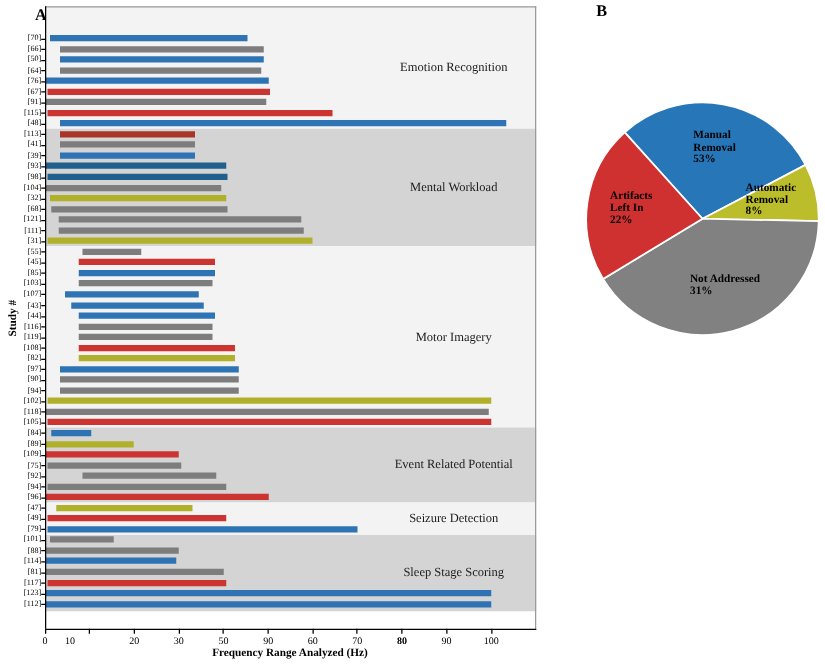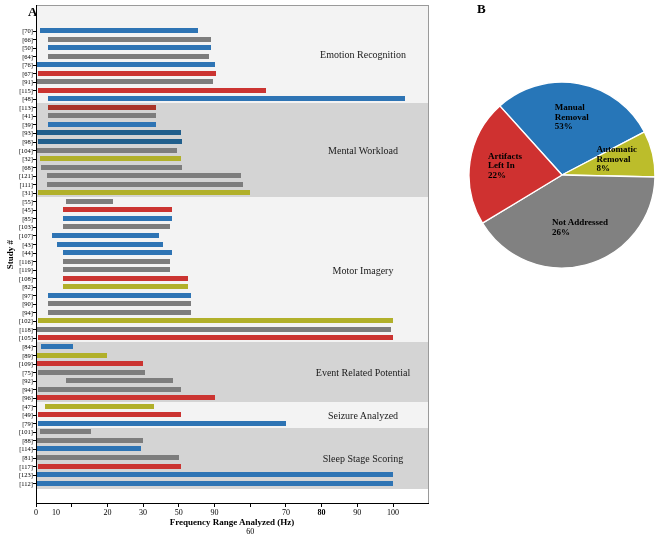--- a/index.html
+++ b/index.html
@@ -171,21 +171,21 @@
         <div class="bar" style="left: 66.345px; width: 107.1px; top: 378.14px; background: rgb(125, 125, 125);"></div>
         <div class="ylab" style="left: 3px; top: 377.14px;">[92]</div>
         <div class="ytick" style="left: 33px; top: 380.64px;"></div>
         <div class="bar" style="left: 37.785px; width: 142.8px; top: 386.68px; background: rgb(125, 125, 125);"></div>
         <div class="ylab" style="left: 3px; top: 385.68px;">[94]</div>
         <div class="ytick" style="left: 33px; top: 389.18px;"></div>
         <div class="bar" style="left: 36px; width: 178.5px; top: 395.22px; background: rgb(203, 52, 49);"></div>
         <div class="ylab" style="left: 3px; top: 394.22px;">[96]</div>
         <div class="ytick" style="left: 33px; top: 397.72px;"></div>
         <div class="plot-band" style="left: 36px; width: 393px; top: 401.99px; height: 25.62px; background: rgb(243, 243, 243);"></div>
-        <div class="cat-label" style="left: 363px; top: 414.8px;">Seizure Analyzed</div>
+        <div class="cat-label" style="left: 363px; top: 414.8px;">Seizure Detection</div>
         <div class="bar" style="left: 44.925px; width: 108.885px; top: 403.76px; background: rgb(177, 176, 42);"></div>
         <div class="ylab" style="left: 3px; top: 402.76px;">[47]</div>
         <div class="ytick" style="left: 33px; top: 406.26px;"></div>
         <div class="bar" style="left: 37.785px; width: 142.8px; top: 412.3px; background: rgb(203, 52, 49);"></div>
         <div class="ylab" style="left: 3px; top: 411.3px;">[49]</div>
         <div class="ytick" style="left: 33px; top: 414.8px;"></div>
         <div class="bar" style="left: 37.785px; width: 248.115px; top: 420.84px; background: rgb(46, 116, 180);"></div>
         <div class="ylab" style="left: 3px; top: 419.84px;">[79]</div>
         <div class="ytick" style="left: 33px; top: 423.34px;"></div>
         <div class="plot-band" style="left: 36px; width: 393px; top: 427.61px; height: 61.31px; background: rgb(212, 212, 212);"></div>
@@ -217,21 +217,21 @@
         <div class="xticklab" style="left: 41px; top: 508px;">10</div>
         <div class="xtick" style="left: 106.9px; top: 503px;"></div>
         <div class="xticklab" style="left: 92.4px; top: 508px;">20</div>
         <div class="xtick" style="left: 142.6px; top: 503px;"></div>
         <div class="xticklab" style="left: 128.1px; top: 508px;">30</div>
         <div class="xtick" style="left: 178.3px; top: 503px;"></div>
         <div class="xticklab" style="left: 163.8px; top: 508px;">50</div>
         <div class="xtick" style="left: 214px; top: 503px;"></div>
         <div class="xticklab" style="left: 199.5px; top: 508px;">90</div>
         <div class="xtick" style="left: 249.7px; top: 503px;"></div>
-        <div class="xticklab" style="left: 235.2px; top: 508px; margin-top: 19px;">60</div>
+        <div class="xticklab" style="left: 235.2px; top: 508px;">60</div>
         <div class="xtick" style="left: 285.4px; top: 503px;"></div>
         <div class="xticklab" style="left: 270.9px; top: 508px;">70</div>
         <div class="xtick" style="left: 321.1px; top: 503px;"></div>
         <div class="xticklab" style="left: 306.6px; top: 508px; font-weight: bold;">80</div>
         <div class="xtick" style="left: 356.8px; top: 503px;"></div>
         <div class="xticklab" style="left: 342.3px; top: 508px;">90</div>
         <div class="xtick" style="left: 392.5px; top: 503px;"></div>
         <div class="xticklab" style="left: 378px; top: 508px;">100</div>
       </div>
 
@@ -256,21 +256,21 @@
         </svg><div class="pie-label" style="left: 55.1%; top: 20%;">
           <div>Manual</div>
           <div>Removal</div>
           <div>53%</div>
         </div><div class="pie-label" style="left: 78.8%; top: 42.1%;">
           <div>Automatic</div>
           <div>Removal</div>
           <div>8%</div>
         </div><div class="pie-label" style="left: 59.5%; top: 78%;">
           <div>Not Addressed</div>
-          <div>26%</div>
+          <div>31%</div>
         </div><div class="pie-label" style="left: 20%; top: 45.6%;">
           <div>Artifacts</div>
           <div>Left In</div>
           <div>22%</div>
         </div></div>
   </div>
 
 </div>
 
 </body></html>

